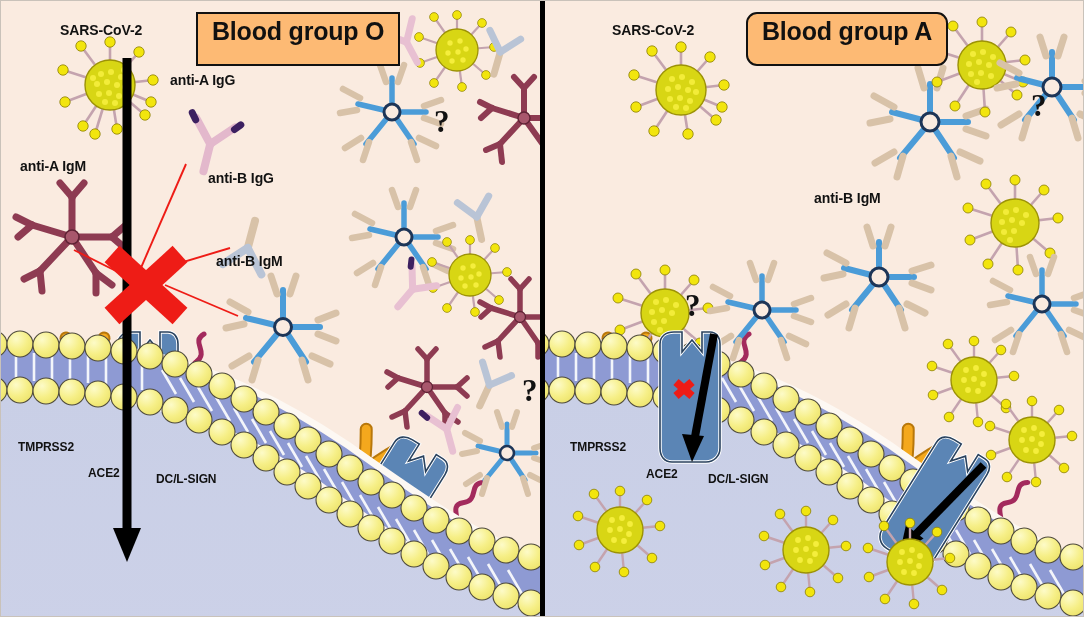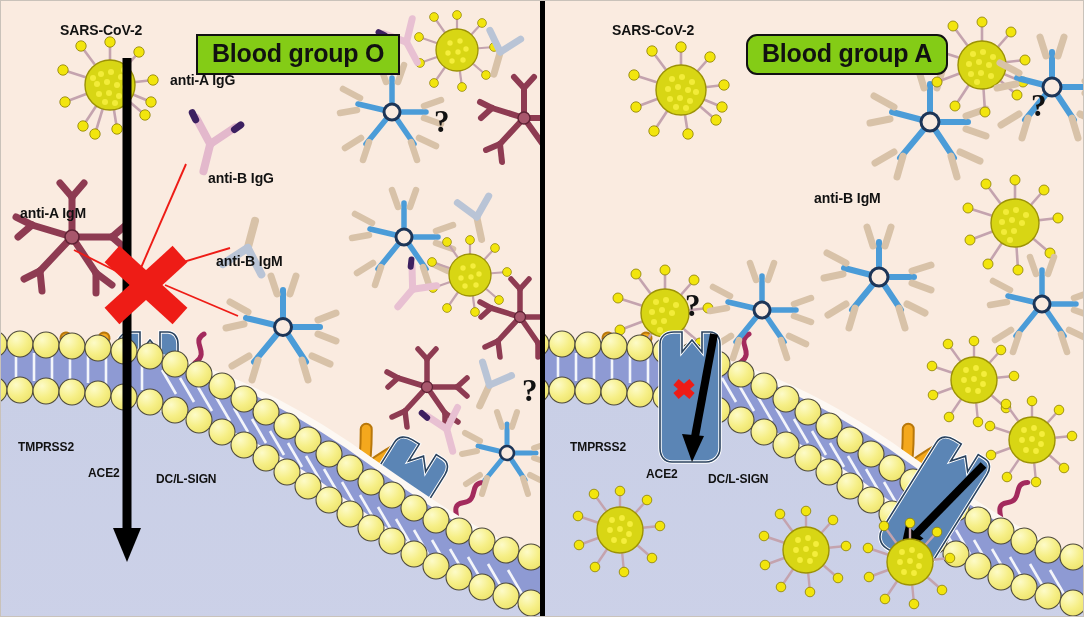--- a/index.html
+++ b/index.html
@@ -4,21 +4,21 @@
 <style>
   html,body{margin:0;padding:0;background:#fff;}
   body{font-family:"Liberation Sans", sans-serif;}
   #fig{position:relative;width:1084px;height:617px;overflow:hidden;background:#fbeee4;}
   .panel{position:absolute;top:0;height:617px;width:542px;overflow:hidden;background:#faebe0;}
   #panelL{left:0;}
   #panelR{left:542px;}
   .divider{position:absolute;left:540px;top:0;width:5px;height:617px;background:#000;z-index:60;}
   .figborder{position:absolute;inset:0;border:1px solid #c9c2ba;pointer-events:none;z-index:90;}
 
-  .title-box{position:absolute;background:#84cc16;border:2.5px solid #111;padding:3px 14px 5px 14px;z-index:50;margin-top:22px;}
+  .title-box{position:absolute;background:#fdba74;border:2.5px solid #111;padding:3px 14px 18px 14px;z-index:50;}
   .title-box span{font-size:25px;font-weight:bold;color:#111;letter-spacing:-0.2px;white-space:nowrap;}
 
   .lab{position:absolute;font-size:14px;font-weight:bold;color:#111;white-space:nowrap;z-index:45;letter-spacing:-0.1px;}
   .lab.sm{font-size:12px;}
   .qmark{position:absolute;font-size:31px;font-weight:bold;color:#111;z-index:45;font-family:"Liberation Serif",serif;}
 
   .cellbody{position:absolute;z-index:5;}
   svg{display:block;overflow:visible;}
   .obj{position:absolute;}
 </style>
@@ -605,21 +605,21 @@
         <line x1="18" y1="33" x2="3" y2="25"></line>
           <line x1="15" y1="43" x2="0" y2="46"></line>
       </g>
       <circle cx="45" cy="45" r="7" fill="#faebe0" stroke="#1d3557" stroke-width="2.6"></circle>
     </svg>
 
     <div class="title-box" style="left:196px;top:12px;">
       <span>Blood group O</span>
     </div>
     <div class="lab" style="left:60px;top:22px;">SARS-CoV-2</div>
-    <div class="lab" style="left:20px;top:158px;margin-top:47px;">anti-A IgM</div>
+    <div class="lab" style="left:20px;top:158px;">anti-A IgM</div>
     <div class="lab" style="left:170px;top:72px;">anti-A IgG</div>
     <div class="lab" style="left:208px;top:170px;">anti-B IgG</div>
     <div class="lab" style="left:216px;top:253px;">anti-B IgM</div>
     <div class="lab sm" style="left:18px;top:440px;z-index:46;">TMPRSS2</div>
     <div class="lab sm" style="left:88px;top:466px;z-index:46;">ACE2</div>
     <div class="lab sm" style="left:156px;top:472px;z-index:46;">DC/L-SIGN</div>
     <div class="qmark" style="left:434px;top:104px;">?</div>
     <div class="qmark" style="left:522px;top:373px;">?</div>
   </div>
 

